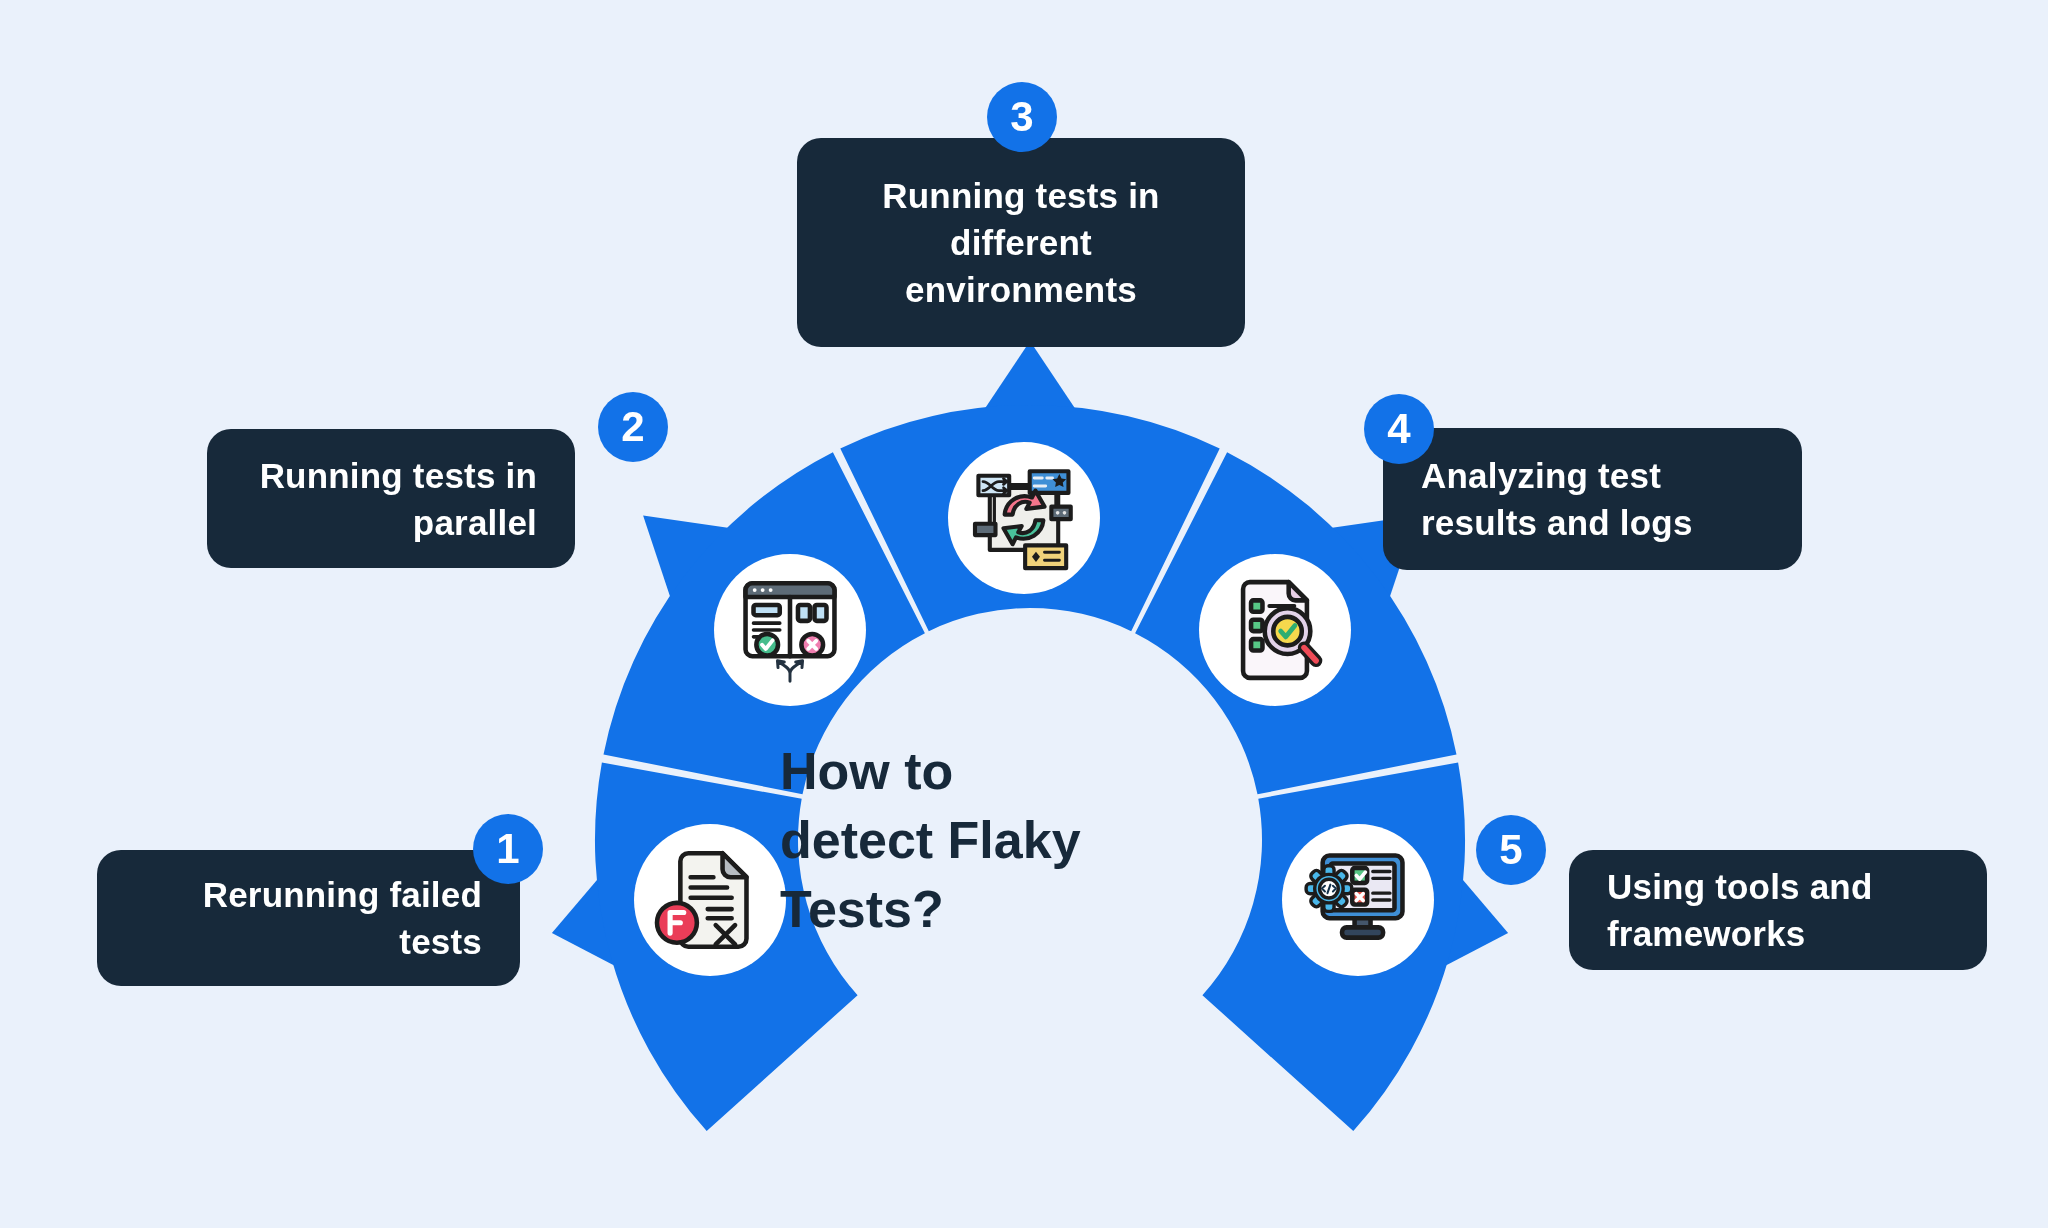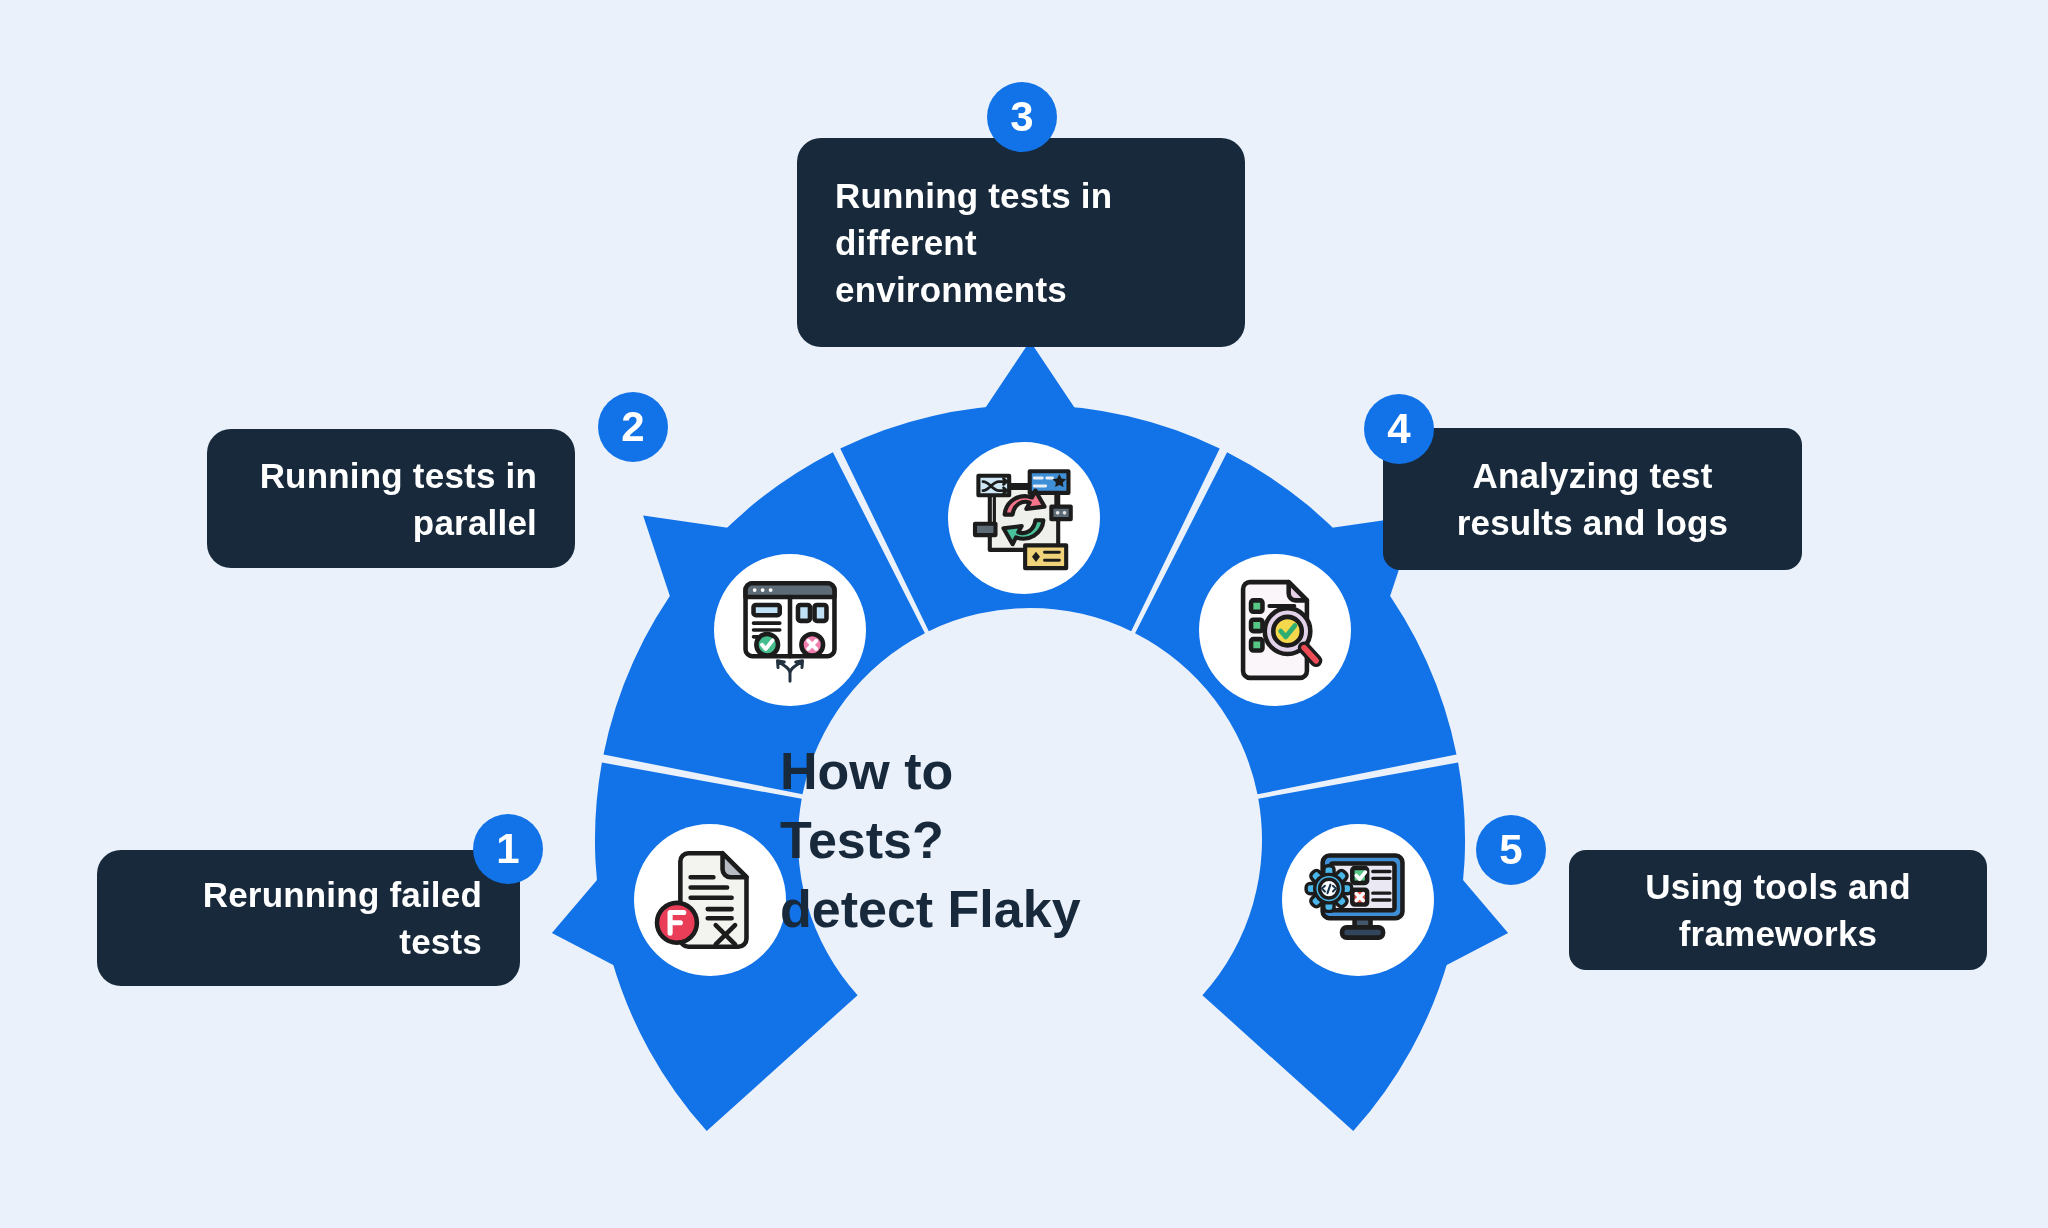--- a/index.html
+++ b/index.html
@@ -14,22 +14,22 @@
     display:flex;align-items:center;justify-content:center;
   }
   .icon-wrap svg{width:114px;height:114px;}
   .card{
     position:absolute;background:var(--navy,#17293a);color:#fff;
     border-radius:24px;box-sizing:border-box;
     display:flex;align-items:center;padding:0 38px;
     font-weight:bold;font-size:35px;line-height:47px;letter-spacing:.2px;
   }
   .card.align-right{justify-content:flex-end;text-align:right;}
-  .card.align-left{justify-content:flex-start;text-align:center;border-radius:17px;}
-  .card.align-center{justify-content:center;text-align:left;}
+  .card.align-left{justify-content:flex-start;text-align:left;}
+  .card.align-center{justify-content:center;text-align:center;}
   .badge{
     position:absolute;width:70px;height:70px;border-radius:50%;
     background:var(--blue,#1272e8);color:#fff;
     display:flex;align-items:center;justify-content:center;
     font-weight:bold;font-size:42px;transform:translate(-50%,-50%);
     z-index:6;
   }
   .center-title{
     position:absolute;left:780px;top:737px;width:500px;
     color:var(--navy,#17293a);font-weight:bold;font-size:52px;line-height:69px;
@@ -179,17 +179,17 @@
   </div>
 
   <div class="badge" style="left:508px;top:849px">1</div>
   <div class="badge" style="left:633px;top:427px">2</div>
   <div class="badge" style="left:1022px;top:117px">3</div>
   <div class="badge" style="left:1399px;top:429px">4</div>
   <div class="badge" style="left:1511px;top:850px">5</div>
 
   <div class="center-title">
     <span>How to</span>
+    <span>detect Flaky</span>
     <span>Tests?</span>
-    <span>detect Flaky</span>
   </div>
 
 </div>
 
 </body></html>

